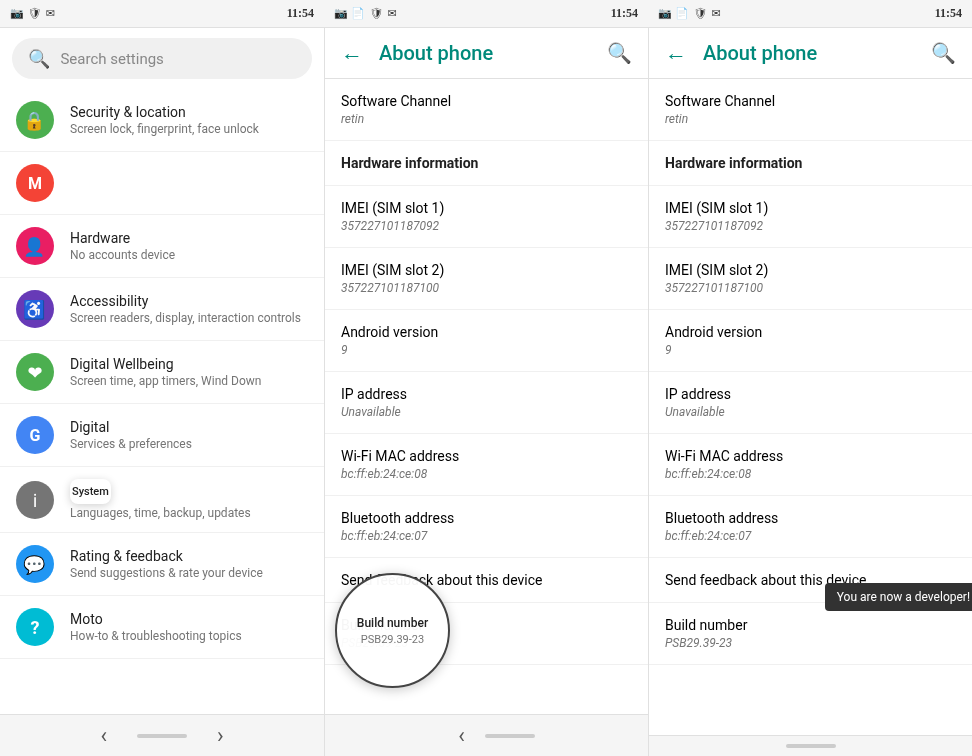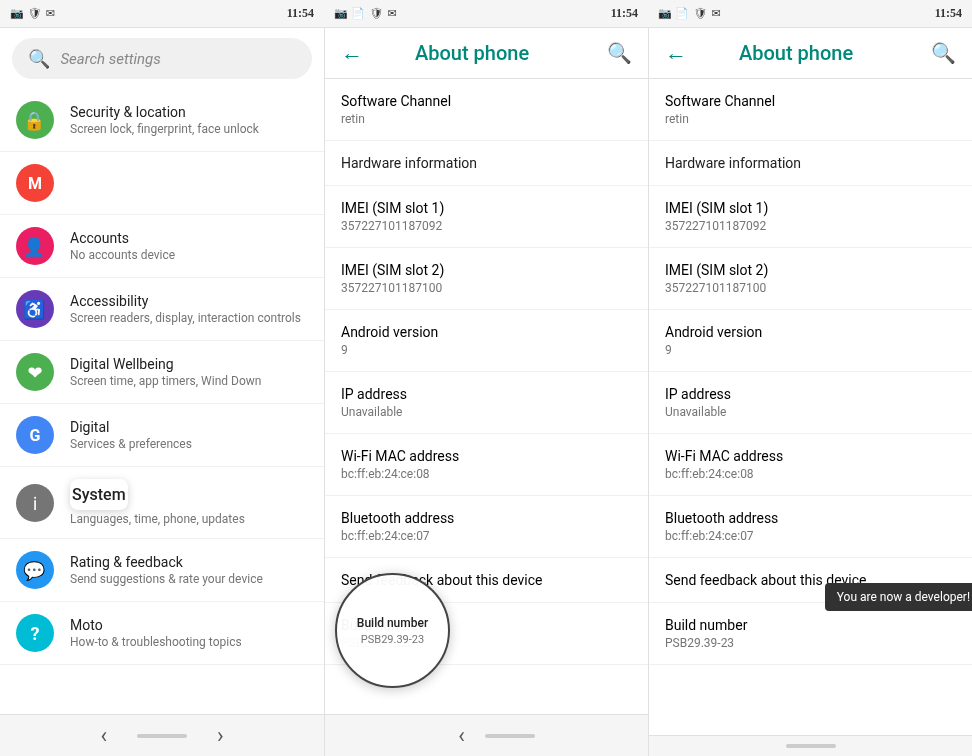--- a/index.html
+++ b/index.html
@@ -45,21 +45,21 @@
     .search-bar {
       margin: 10px 12px;
       background: #f0f0f0;
       border-radius: 25px;
       display: flex;
       align-items: center;
       padding: 10px 16px;
       gap: 10px;
     }
     .search-bar-icon { color: #00897b; font-size: 18px; }
-    .search-bar-text { color: #888; font-size: 15px; font-style: italic; }
+    .search-bar-text { color: #888; font-size: 15px; }
 
     .settings-list { overflow-y: auto; flex: 1; }
 
     .settings-item {
       display: flex;
       align-items: center;
       padding: 12px 16px;
       gap: 16px;
       cursor: pointer;
       border-bottom: 1px solid #f0f0f0;
@@ -107,34 +107,34 @@
 
     .panel-header {
       display: flex;
       align-items: center;
       padding: 12px 16px;
       gap: 16px;
       border-bottom: 1px solid #e0e0e0;
       background: #fff;
     }
     .panel-header-back { color: #00897b; font-size: 22px; cursor: pointer; }
-    .panel-header-title { flex: 1; font-size: 20px; color: #00897b; font-weight: 500; margin-left: 36px; }
+    .panel-header-title { flex: 1; font-size: 20px; color: #00897b; font-weight: 500; }
     .panel-header-search { color: #00897b; font-size: 20px; cursor: pointer; }
 
     .about-list { overflow-y: auto; flex: 1; }
 
     .about-item {
       padding: 14px 16px;
       border-bottom: 1px solid #f0f0f0;
       cursor: pointer;
     }
     .about-item-title { font-size: 14px; color: #000000; }
-    .about-item-value { font-size: 12px; color: #757575; margin-top: 3px; }
+    .about-item-value { font-size: 12px; color: #757575; margin-top: 3px; font-style: italic; }
     .about-item-header { padding: 14px 16px; border-bottom: 1px solid #f0f0f0; }
-    .about-item-header .about-item-title { font-size: 14px; color: #212121; font-weight: 400; }
+    .about-item-header .about-item-title { font-size: 14px; color: #212121; font-weight: 700; }
 
     
     .build-number-circle {
       position: relative;
     }
 
     .panels-right {
       display: flex;
       flex: 1;
       position: relative;
@@ -190,21 +190,21 @@
         </div>
       </div>
 
       <div class="settings-item">
         <div class="settings-icon" style="background:#F44336; font-weight:bold; font-size:16px;">M</div>
       </div>
 
       <div class="settings-item">
         <div class="settings-icon" style="background:#E91E63;">👤</div>
         <div class="settings-text">
-          <div class="settings-title">Accounts</div>
+          <div class="settings-title">Hardware</div>
           <div class="settings-subtitle">No accounts device</div>
         </div>
       </div>
 
       <div class="settings-item">
         <div class="settings-icon" style="background:#673AB7;">♿</div>
         <div class="settings-text">
           <div class="settings-title">Accessibility</div>
           <div class="settings-subtitle">Screen readers, display, interaction controls</div>
         </div>
@@ -223,23 +223,23 @@
         <div class="settings-text">
           <div class="settings-title">Digital</div>
           <div class="settings-subtitle">Services &amp; preferences</div>
         </div>
       </div>
 
       <div class="settings-item" style="position:relative;">
         <div class="settings-icon" style="background:#757575;">ℹ</div>
         <div class="settings-text">
           <div class="settings-title">
-            <span class="system-tooltip" style="position:static; box-shadow:0 2px 8px rgba(0,0,0,0.18); display:inline-block; padding:6px 2px; font-size:16px; border-radius:8px;">System</span>
+            <span class="system-tooltip" style="position:static; box-shadow:0 2px 8px rgba(0,0,0,0.18); display:inline-block; padding:6px 2px; font-size:11px; border-radius:8px;">System</span>
           </div>
-          <div class="settings-subtitle">Languages, time, phone, updates</div>
+          <div class="settings-subtitle">Languages, time, backup, updates</div>
         </div>
       </div>
 
       <div class="settings-item">
         <div class="settings-icon" style="background:#2196F3;">💬</div>
         <div class="settings-text">
           <div class="settings-title">Rating &amp; feedback</div>
           <div class="settings-subtitle">Send suggestions &amp; rate your device</div>
         </div>
       </div>

